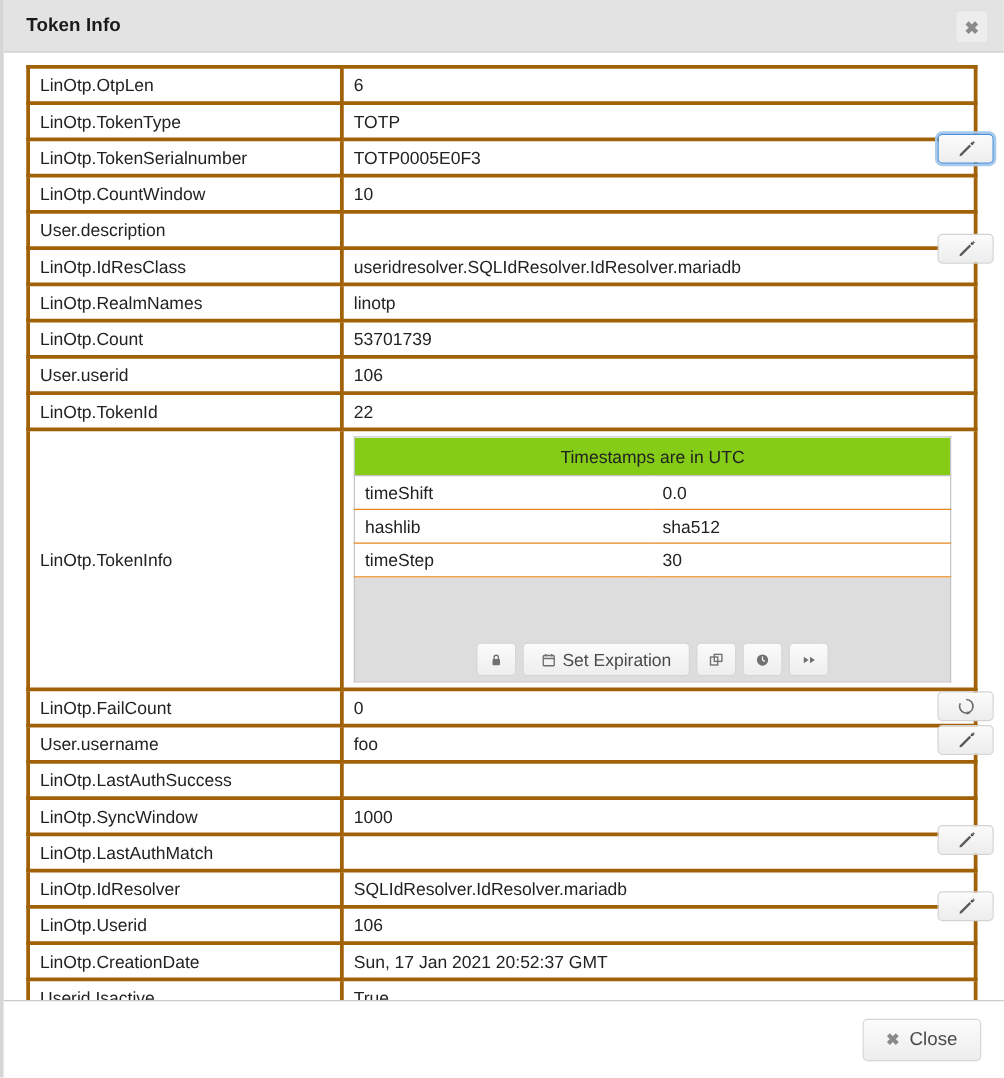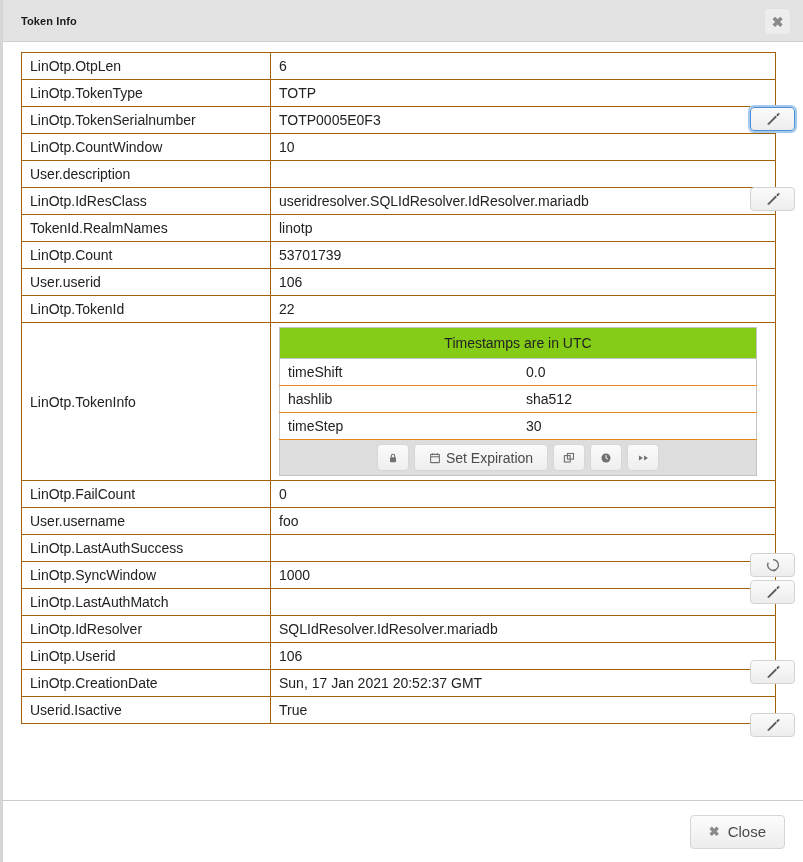--- a/index.html
+++ b/index.html
@@ -33,21 +33,21 @@
     min-height: 42px;
     background: #e3e3e3;
     border-bottom: 1px solid #cfcfcf;
     display: flex;
     align-items: center;
     padding: 0 10px 0 18px;
     box-sizing: border-box;
     position: relative;
   }
   .titlebar-title {
-    font-size: 11px;
+    font-size: 15px;
     font-weight: bold;
     color: #1b1b1b;
     letter-spacing: 0.1px;
   }
   .titlebar-close {
     position: absolute;
     right: 12px;
     top: 8px;
     width: 25px;
     height: 25px;
@@ -78,21 +78,21 @@
     width: 722px;
   }
 
   table.info {
     border-collapse: collapse;
     width: 722px;
     table-layout: fixed;
     border: 1px solid #e8861e;
   }
   table.info > tbody > tr > td {
-    border: 1px solid #a16207;
+    border: 3px solid #a16207;
     padding: 4px 8px;
     font-size: 14px;
     color: #222222;
     vertical-align: middle;
     height: 18px;
     line-height: 18px;
     overflow: hidden;
     white-space: nowrap;
   }
   td.key { width: 232px; }
@@ -146,20 +146,21 @@
     height: 27px;
     box-sizing: border-box;
     display: inline-flex;
     align-items: center;
     justify-content: center;
     gap: 5px;
     padding: 0 9px;
     cursor: pointer;
     color: #444444;
     font-size: 14px;
+    margin-top: 48px;
   }
   .tb-btn.wide { padding: 0 14px; }
   .tb-btn .tb-label { color: #4a4a4a; font-size: 14px; }
   .tb-icon {
     display: inline-block;
     width: 12px;
     height: 12px;
     line-height: 12px;
     font-size: 11px;
     color: #707070;
@@ -250,21 +251,21 @@
             </tr>
             <tr>
               <td class="key">User.description</td>
               <td class="val"></td>
             </tr>
             <tr>
               <td class="key">LinOtp.IdResClass</td>
               <td class="val">useridresolver.SQLIdResolver.IdResolver.mariadb</td>
             </tr>
             <tr>
-              <td class="key">TokenId.RealmNames</td>
+              <td class="key">LinOtp.RealmNames</td>
               <td class="val"> linotp</td>
             </tr>
             <tr>
               <td class="key">LinOtp.Count</td>
               <td class="val">53701739</td>
             </tr>
             <tr>
               <td class="key">User.userid</td>
               <td class="val">106</td>
             </tr>

